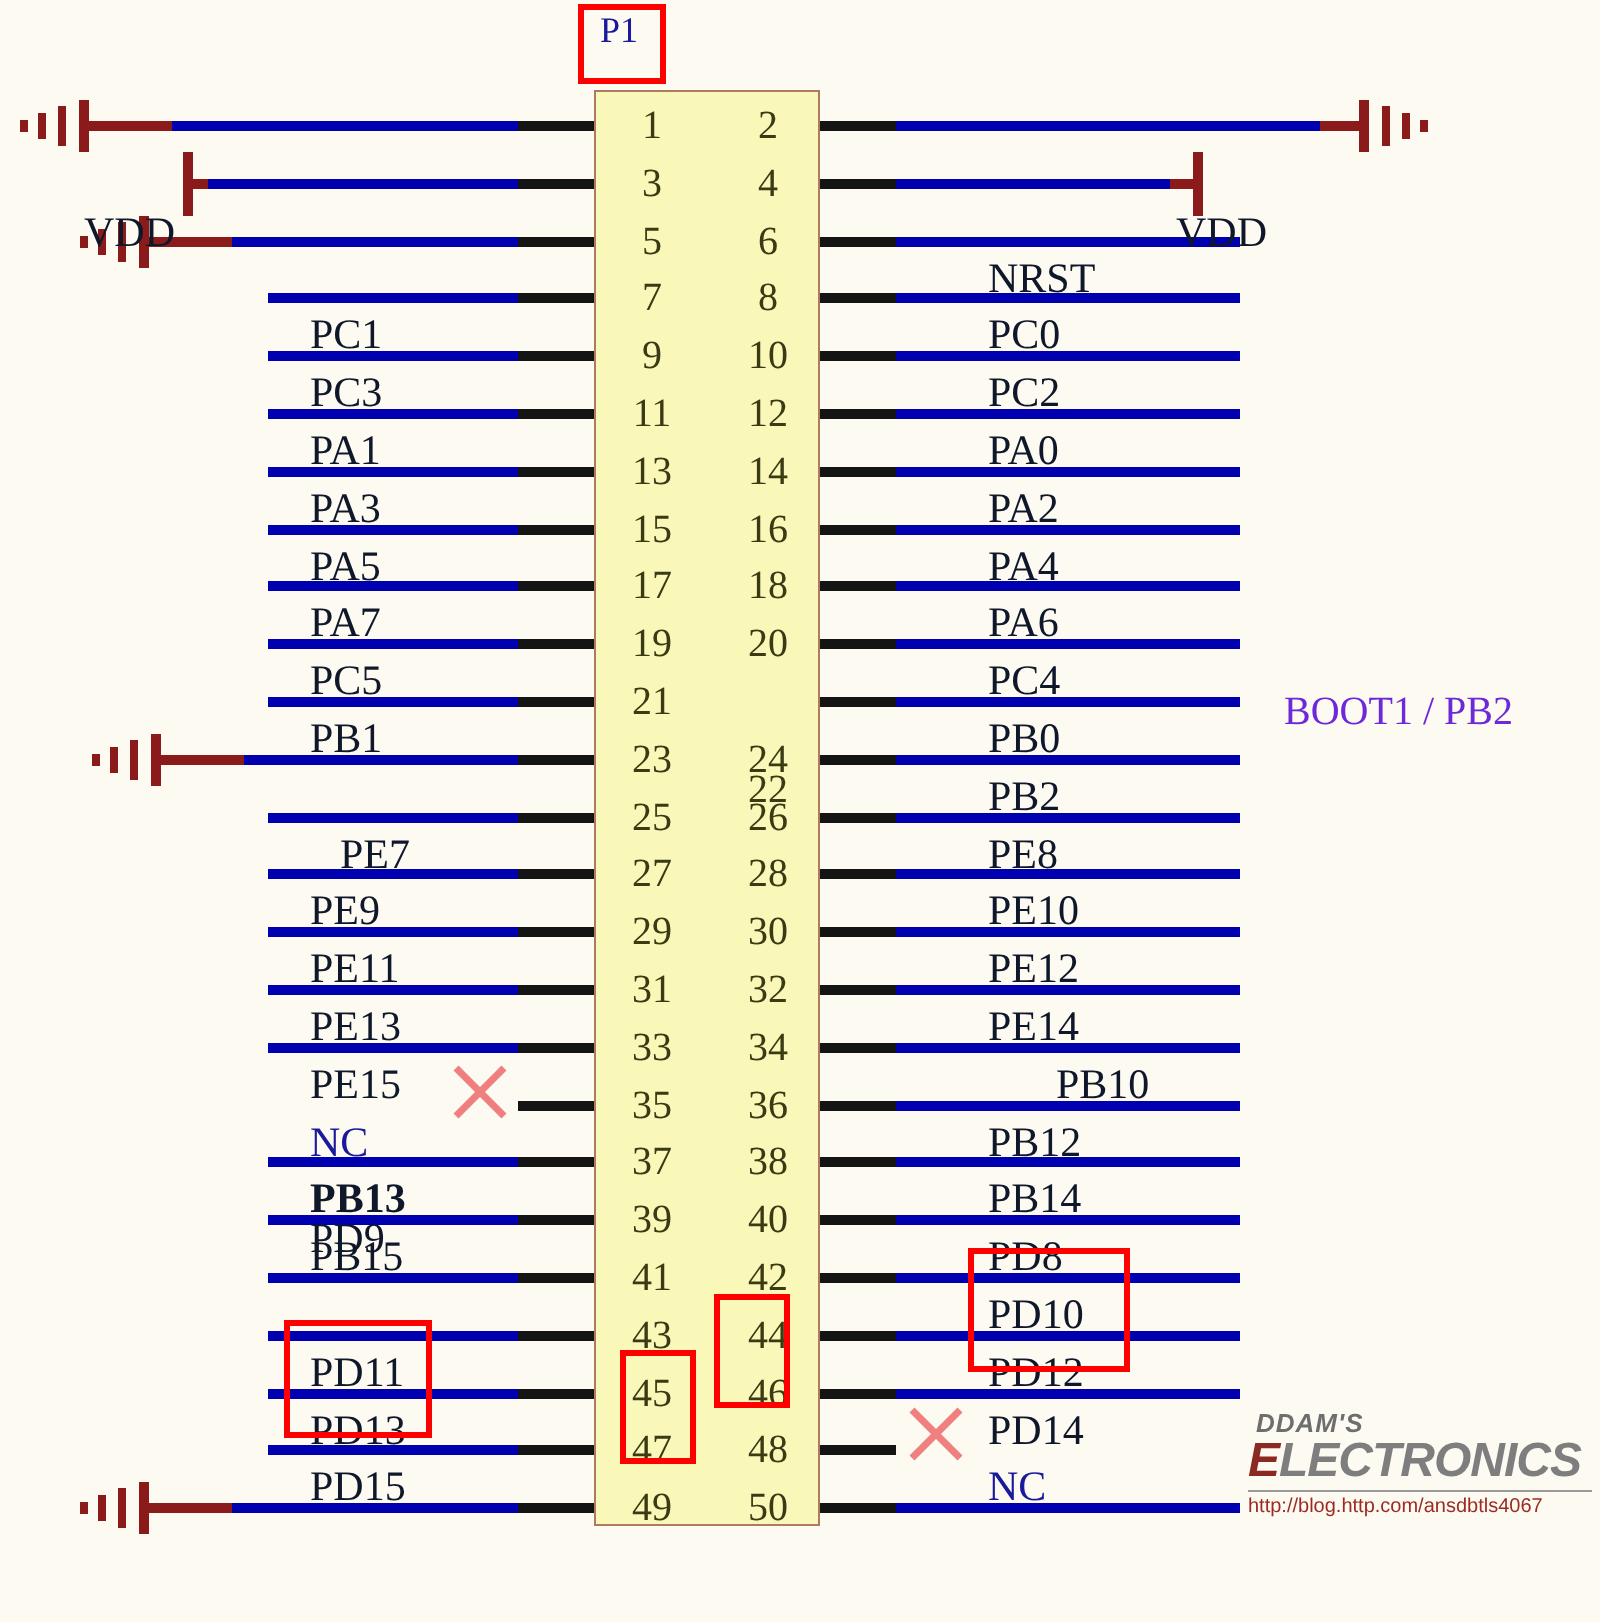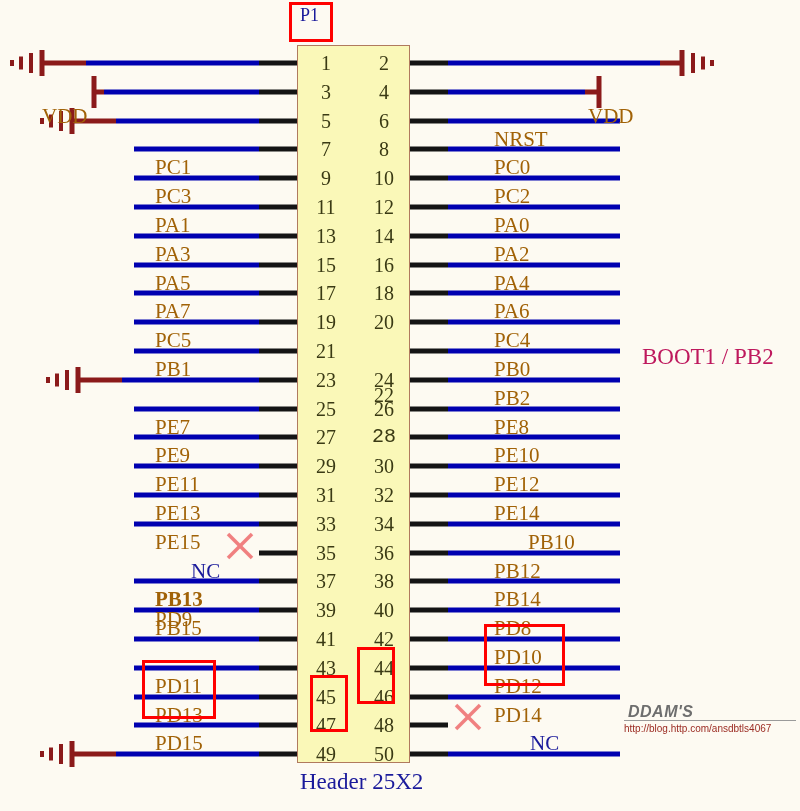--- a/index.html
+++ b/index.html
@@ -31,61 +31,61 @@
     line-height:20px;
   }
   .pinnum.odd{left:306px;}
   .pinnum.even{left:364px;}
 
   
   .netlabel{
     position:absolute;
     font-family:"Liberation Serif", serif;
     font-size:21px;
-    color:#a16207;
+    color:#0f172a;
     white-space:nowrap;
     line-height:21px;
   }
-  .netlabel.blue{color:#1A1A9B;margin-left:36px;}
+  .netlabel.blue{color:#1A1A9B;}
 
   
   .designator{
     position:absolute;left:300px;top:4px;
     font-family:"Liberation Serif", serif;
     font-size:18px;color:#1A1A9B;line-height:22px;
   }
   .caption{
     position:absolute;left:300px;top:770px;
     font-family:"Liberation Serif", serif;
     font-size:23px;color:#1A1A9B;line-height:23px;
     white-space:nowrap;
   }
   .side-note{
     position:absolute;left:642px;top:345px;
     font-family:"Liberation Serif", serif;
-    font-size:23px;color:#be185d;line-height:23px;
+    font-size:20px;color:#6d28d9;line-height:23px;
     white-space:nowrap;
     text-align:center;
   }
 
   
   .hl{
     position:absolute;
     border:3px solid #FF0000;
     box-sizing:border-box;
     background:transparent;
   }
 
   
   .wm{
     position:absolute;left:624px;top:706px;width:172px;height:100px;
     font-family:"Liberation Sans", sans-serif;
   }
   .wm-l1{
-    font-size:16px;font-weight:bold;font-style:italic;color:#6E6E6E;
+    font-size:13px;font-weight:bold;font-style:italic;color:#6E6E6E;
     letter-spacing:.5px;line-height:12px;margin-left:4px;
   }
   .wm-l2{
     font-size:24px;font-weight:bold;font-style:italic;color:#7E7E7E;
     line-height:25px;letter-spacing:-.5px;
   }
   .wm-l2 .hi{color:#8B2A22;}
   .wm-l3{
     font-size:24px;font-weight:bold;font-style:italic;color:#7E7E7E;
     line-height:25px;letter-spacing:-.5px;
@@ -254,21 +254,20 @@
         <line x1="456" y1="705" x2="480" y2="729" stroke="#F08080" stroke-width="3.5"></line>
         <line x1="480" y1="705" x2="456" y2="729" stroke="#F08080" stroke-width="3.5"></line>
       </g>
     </g>
 </svg>
 
 <div class="conn-body"></div>
 
 <div id="overlay">
   <div class="designator">P1</div>
-  <div class="caption">Header 25X2</div>
   <div class="side-note">BOOT1 / PB2</div>
 
   <div id="pinnums">
       <div class="pinnum odd" style="top: 53px;">1</div>
       <div class="pinnum odd" style="top: 82px;">3</div>
       <div class="pinnum odd" style="top: 111px;">5</div>
       <div class="pinnum odd" style="top: 139px;">7</div>
       <div class="pinnum odd" style="top: 168px;">9</div>
       <div class="pinnum odd" style="top: 197px;">11</div>
       <div class="pinnum odd" style="top: 226px;">13</div>
@@ -296,21 +295,21 @@
       <div class="pinnum even" style="top: 139px;">8</div>
       <div class="pinnum even" style="top: 168px;">10</div>
       <div class="pinnum even" style="top: 197px;">12</div>
       <div class="pinnum even" style="top: 226px;">14</div>
       <div class="pinnum even" style="top: 255px;">16</div>
       <div class="pinnum even" style="top: 283px;">18</div>
       <div class="pinnum even" style="top: 312px;">20</div>
       <div class="pinnum even" style="top: 341px; margin-top: 44px;">22</div>
       <div class="pinnum even" style="top: 370px;">24</div>
       <div class="pinnum even" style="top: 399px;">26</div>
-      <div class="pinnum even" style="top: 427px; font-family: Liberation Mono, monospace;">28</div>
+      <div class="pinnum even" style="top: 427px;">28</div>
       <div class="pinnum even" style="top: 456px;">30</div>
       <div class="pinnum even" style="top: 485px;">32</div>
       <div class="pinnum even" style="top: 514px;">34</div>
       <div class="pinnum even" style="top: 543px;">36</div>
       <div class="pinnum even" style="top: 571px;">38</div>
       <div class="pinnum even" style="top: 600px;">40</div>
       <div class="pinnum even" style="top: 629px;">42</div>
       <div class="pinnum even" style="top: 658px;">44</div>
       <div class="pinnum even" style="top: 687px;">46</div>
       <div class="pinnum even" style="top: 715px;">48</div>
@@ -319,21 +318,21 @@
   <div id="netlabels">
       <div class="netlabel" style="left: 42px; top: 106px;">VDD</div>
       <div class="netlabel" style="left: 155px; top: 157px;">PC1</div>
       <div class="netlabel" style="left: 155px; top: 186px;">PC3</div>
       <div class="netlabel" style="left: 155px; top: 215px;">PA1</div>
       <div class="netlabel" style="left: 155px; top: 244px;">PA3</div>
       <div class="netlabel" style="left: 155px; top: 273px;">PA5</div>
       <div class="netlabel" style="left: 155px; top: 301px;">PA7</div>
       <div class="netlabel" style="left: 155px; top: 330px;">PC5</div>
       <div class="netlabel" style="left: 155px; top: 359px;">PB1</div>
-      <div class="netlabel" style="left: 155px; top: 417px;">PE7</div>
+      <div class="netlabel" style="left: 170px; top: 417px;">PE7</div>
       <div class="netlabel" style="left: 155px; top: 445px;">PE9</div>
       <div class="netlabel" style="left: 155px; top: 474px;">PE11</div>
       <div class="netlabel" style="left: 155px; top: 503px;">PE13</div>
       <div class="netlabel" style="left: 155px; top: 532px;">PE15</div>
       <div class="netlabel blue" style="left: 155px; top: 561px;">NC</div>
       <div class="netlabel" style="left: 155px; top: 589px; font-weight: bold;">PB13</div>
       <div class="netlabel" style="left: 155px; top: 618px;">PB15</div>
       <div class="netlabel" style="left: 155px; top: 609px;">PD9</div>
       <div class="netlabel" style="left: 155px; top: 676px;">PD11</div>
       <div class="netlabel" style="left: 155px; top: 705px;">PD13</div>
@@ -365,16 +364,17 @@
   <div id="hlboxes">
       <div class="hl" style="left: 289px; top: 2px; width: 44px; height: 40px;"></div>
       <div class="hl" style="left: 142px; top: 660px; width: 74px; height: 59px;"></div>
       <div class="hl" style="left: 310px; top: 675px; width: 38px; height: 57px;"></div>
       <div class="hl" style="left: 357px; top: 647px; width: 38px; height: 57px;"></div>
       <div class="hl" style="left: 484px; top: 624px; width: 81px; height: 62px;"></div>
     </div>
 
   <div class="wm">
     <div class="wm-l1">DDAM'S</div>
+    <div class="wm-l2"><span class="hi">E</span>LECTRONICS</div>
     <div class="wm-rule"></div>
     <div class="wm-url">http://blog.http.com/ansdbtls4067</div>
   </div>
 </div>
 
 </body></html>

